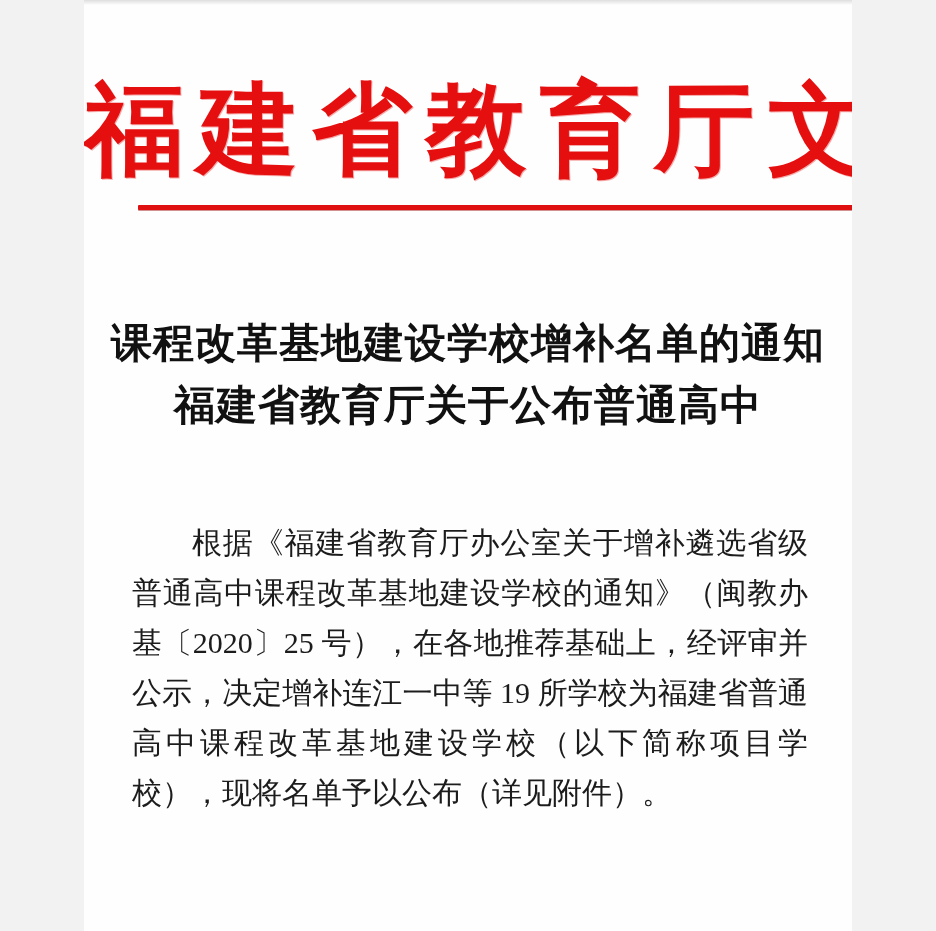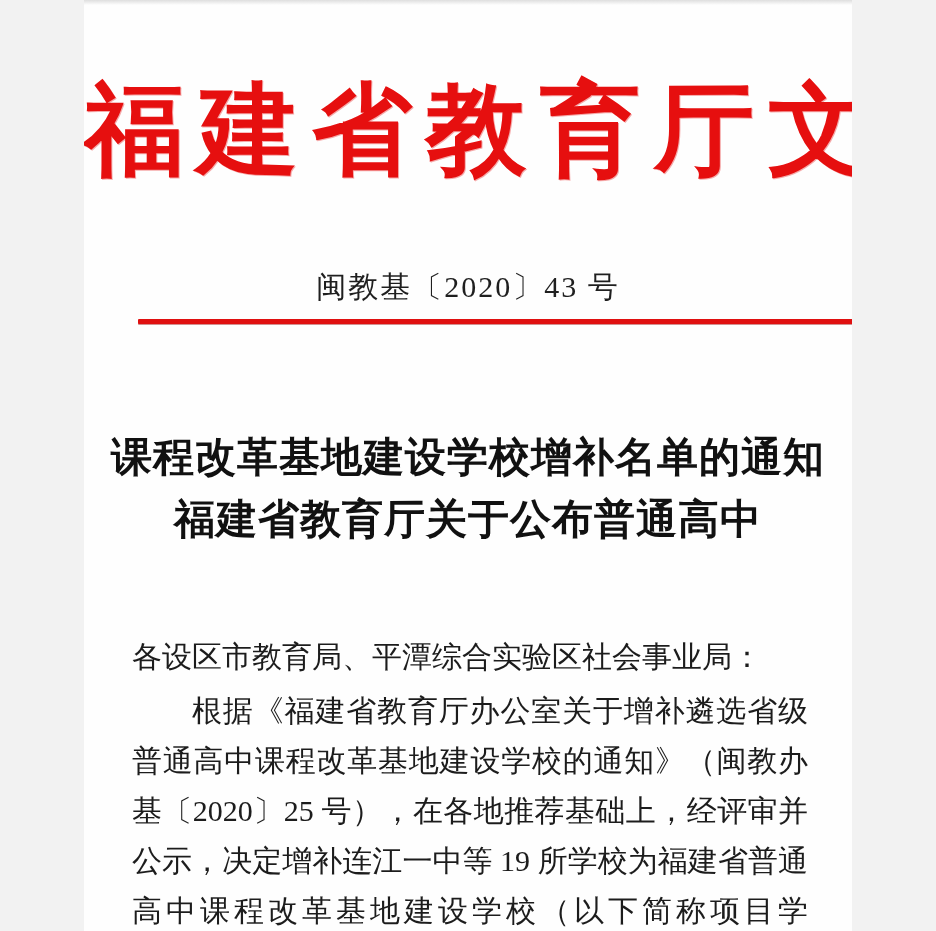--- a/index.html
+++ b/index.html
@@ -84,27 +84,25 @@
 </style>
 </head>
 <body>
 
 <div class="page">
 
   <div class="top-edge"></div>
 
   <h1 class="letterhead">福建省教育厅文件</h1>
 
-  <p class="doc-number">闽教基〔2020〕43 号</p>
 
   <div class="red-rule"></div>
 
   <h2 class="notice-title">
     <span style="display:block">课程改革基地建设学校增补名单的通知</span>
     <span style="display:block">福建省教育厅关于公布普通高中</span>
   </h2>
 
   <div class="body-block">
-    <p>各设区市教育局、平潭综合实验区社会事业局：</p>
     <p class="indent">根据《福建省教育厅办公室关于增补遴选省级普通高中课程改革基地建设学校的通知》（闽教办基〔2020〕25 号），在各地推荐基础上，经评审并公示，决定增补连江一中等 19 所学校为福建省普通高中课程改革基地建设学校（以下简称项目学校），现将名单予以公布（详见附件）。</p>
   </div>
 
 </div>
 
 </body></html>

